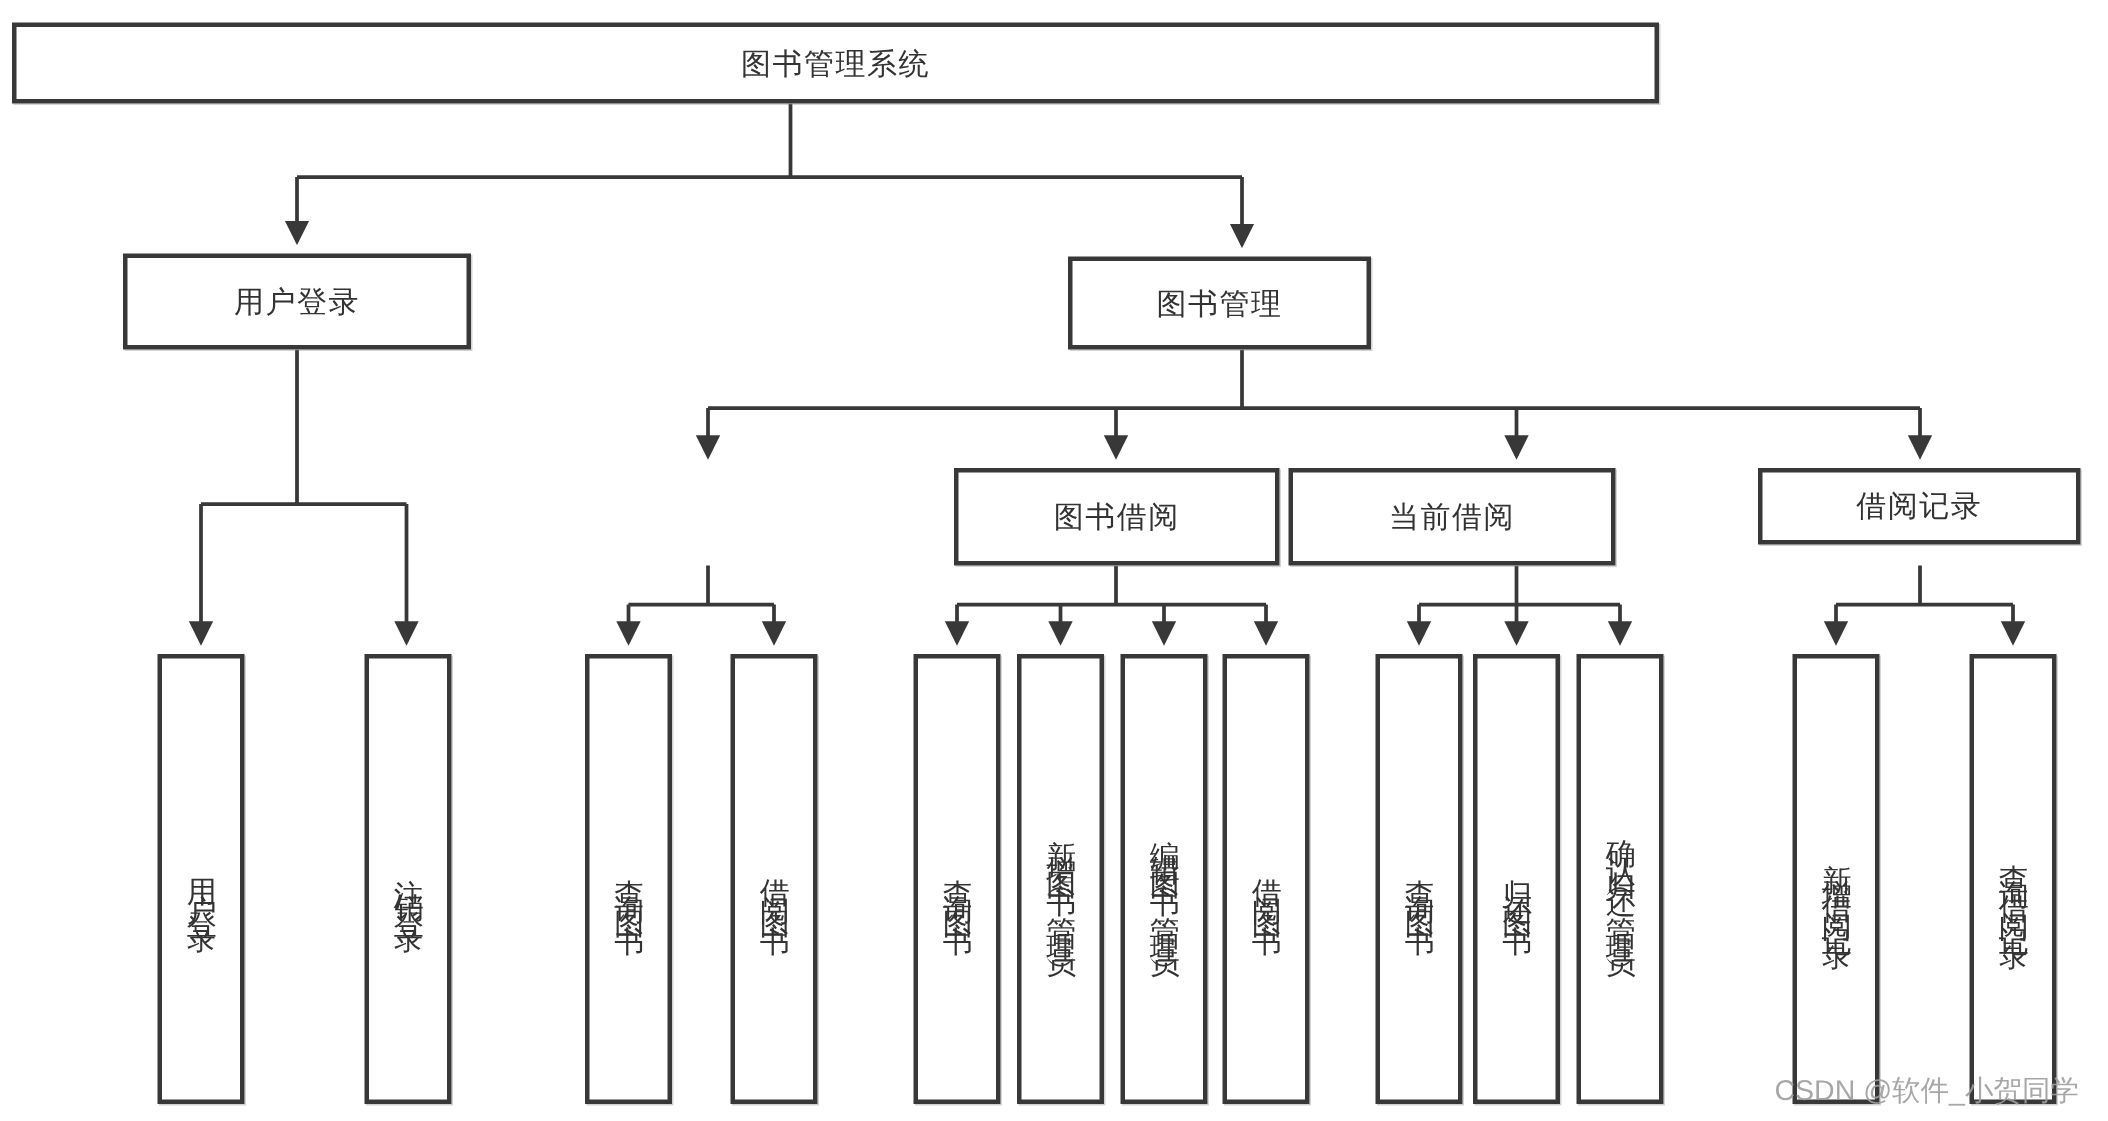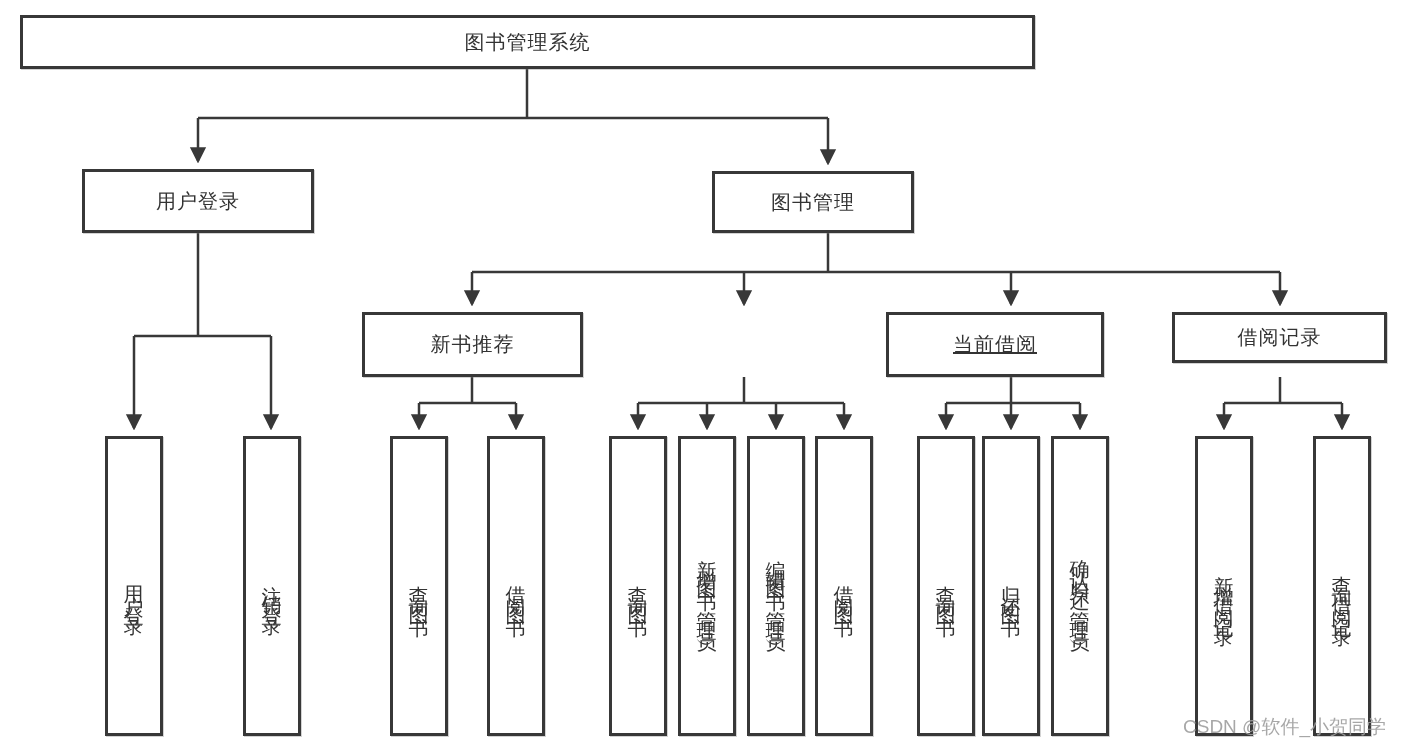--- a/index.html
+++ b/index.html
@@ -98,35 +98,35 @@
       <path d="M776,403 V428"></path>
       <path d="M844,403 V428"></path>
       <path d="M946,403 V428"></path>
       <path d="M1011,403 V428"></path>
       <path d="M1080,403 V428"></path>
       <path d="M1224,403 V428"></path>
       <path d="M1342,403 V428"></path>
     </g>
   </svg>
 
-  <div class="box" style="left:20px; top:15px; width:1015px; height:54px;">
+  <div class="box" style="left:8px; top:15px; width:1098px; height:54px;">
     <span class="hlabel">图书管理系统</span>
   </div>
 
   <div class="box" style="left:82px; top:169px; width:232px; height:64px;">
     <span class="hlabel">用户登录</span>
   </div>
   <div class="box" style="left:712px; top:171px; width:202px; height:62px;">
     <span class="hlabel">图书管理</span>
   </div>
 
-  <div class="box" style="left:362px; top:312px; width:221px; height:65px;">
-    <span class="hlabel">新书推荐</span>
+  <div class="box" style="left:636px; top:312px; width:217px; height:65px;">
+    <span class="hlabel">图书借阅</span>
   </div>
-  <div class="box" style="left:886px; top:312px; width:218px; height:65px;text-decoration:underline;">
+  <div class="box" style="left:859px; top:312px; width:218px; height:65px;">
     <span class="hlabel">当前借阅</span>
   </div>
   <div class="box" style="left:1172px; top:312px; width:215px; height:51px;">
     <span class="hlabel">借阅记录</span>
   </div>
 
   <div class="box vbox" style="left:105px; top:436px;">
     <span class="vlabel">用户登录</span>
   </div>
   <div class="box vbox" style="left:243px; top:436px;">

